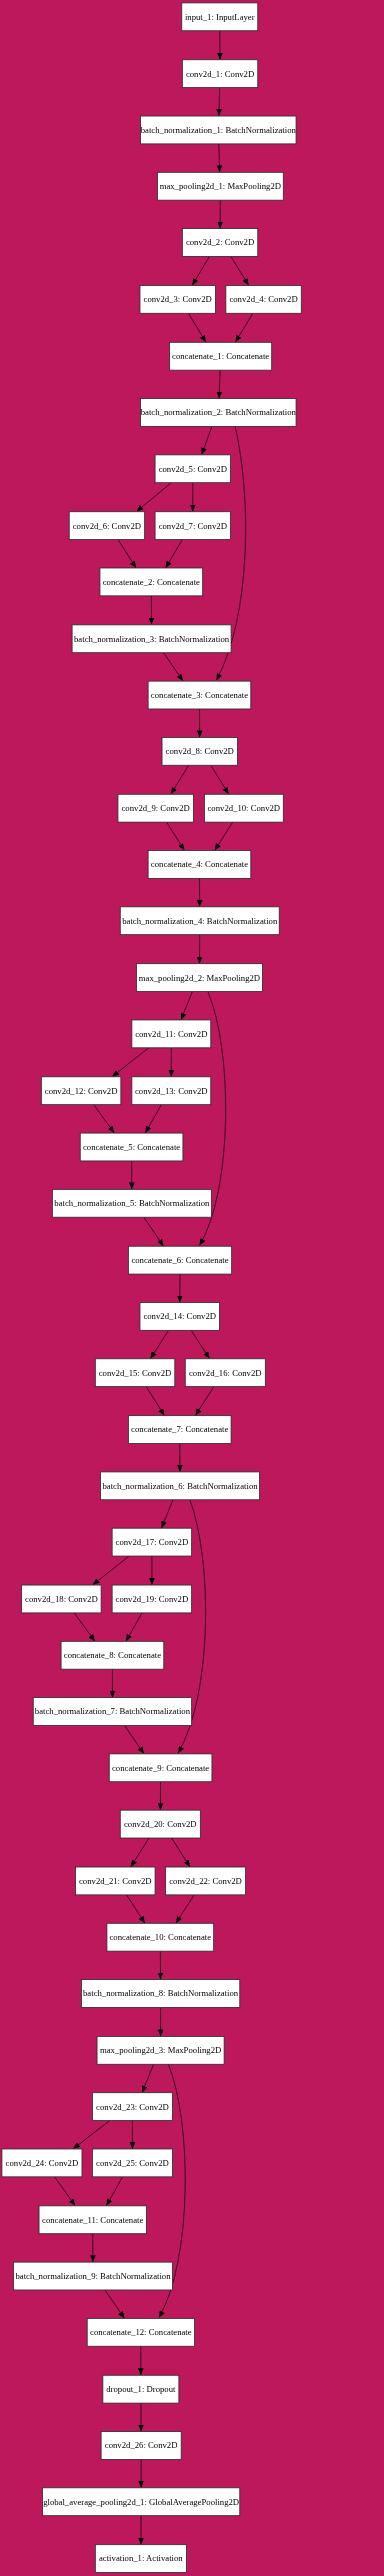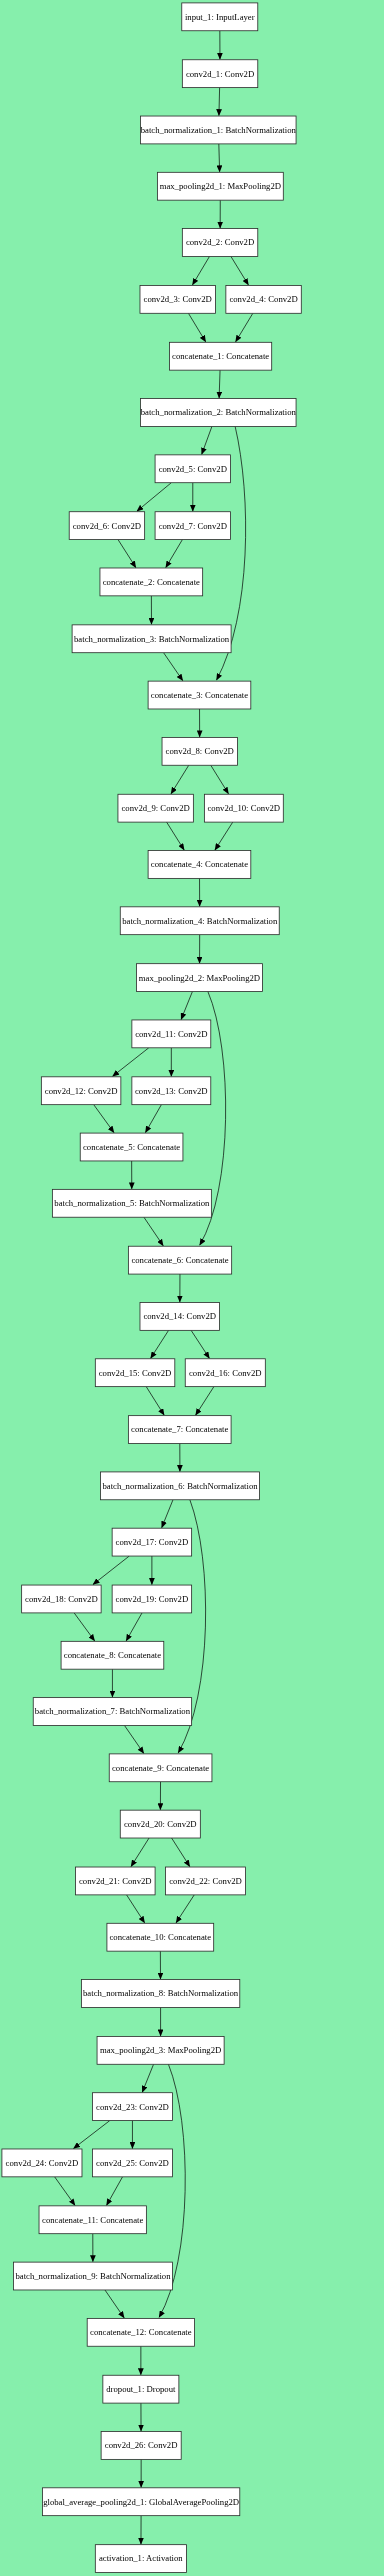--- a/index.html
+++ b/index.html
@@ -4,21 +4,21 @@
 <style>
   html, body {
     margin: 0;
     padding: 0;
     background: #ffffff;
   }
   .diagram-wrap {
     width: 385px;
     height: 2576px;
     position: relative;
-    background: #86efac;
+    background: #be185d;
   }
   svg {
     display: block;
   }
   .node-box {
     fill: #ffffff;
     stroke: #2b2b2b;
     stroke-width: 1.4;
   }
   .node-label {

